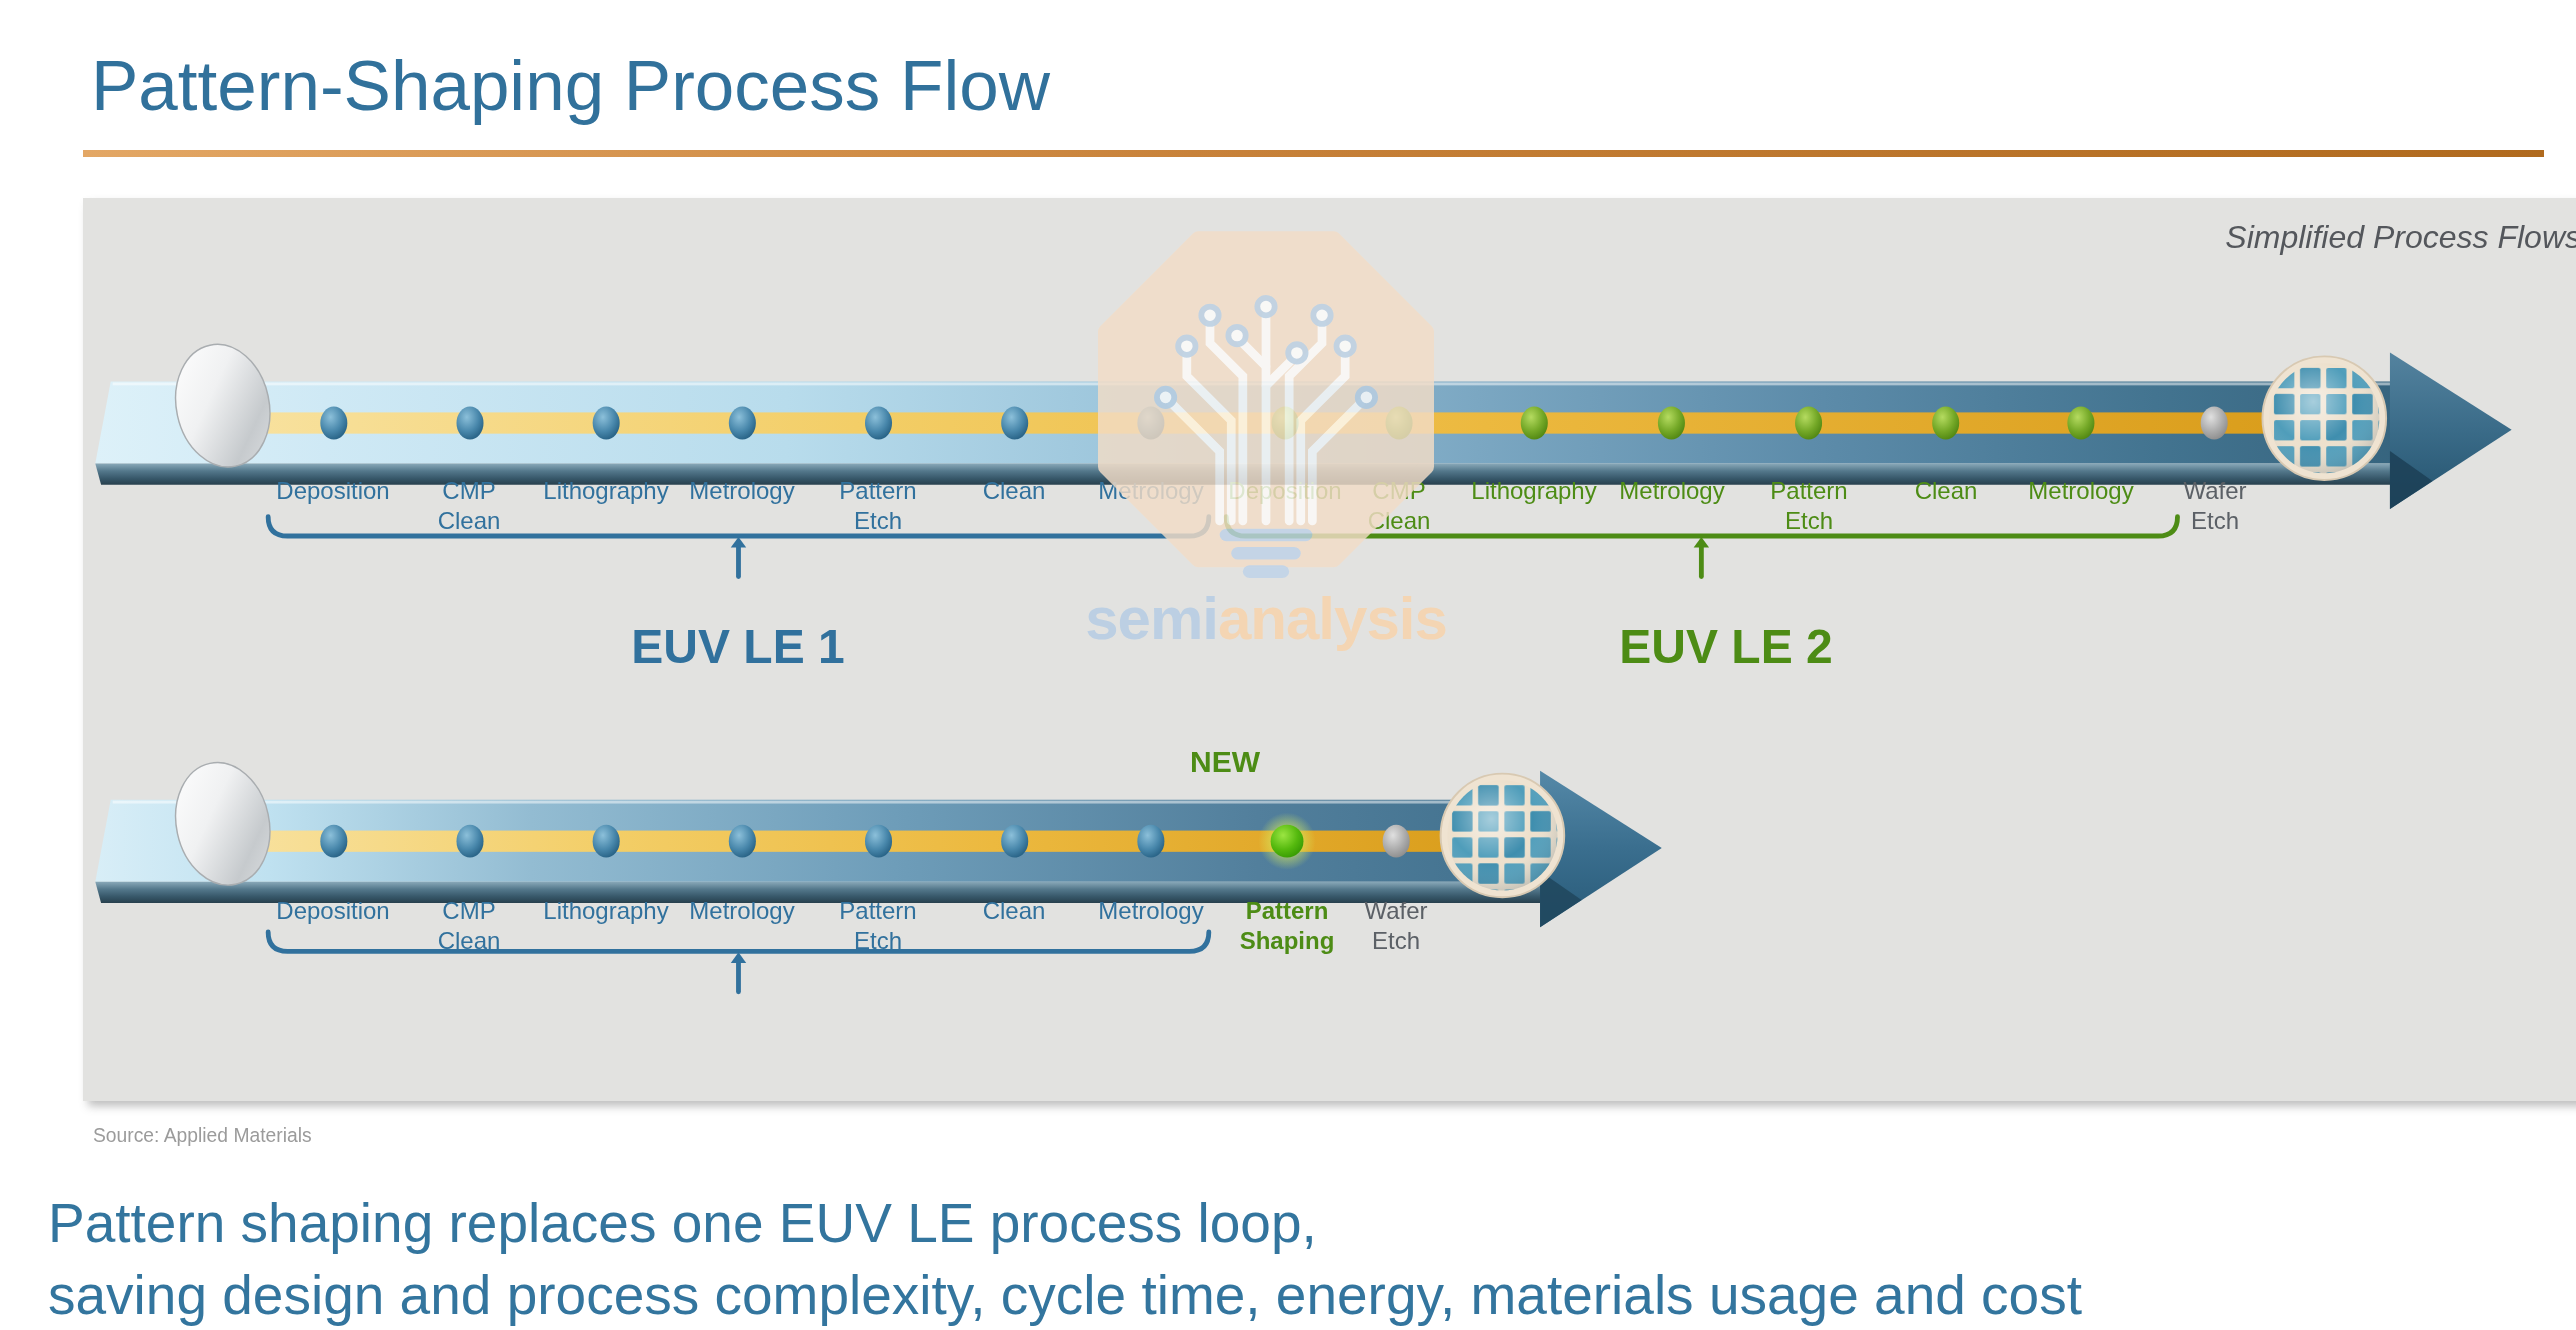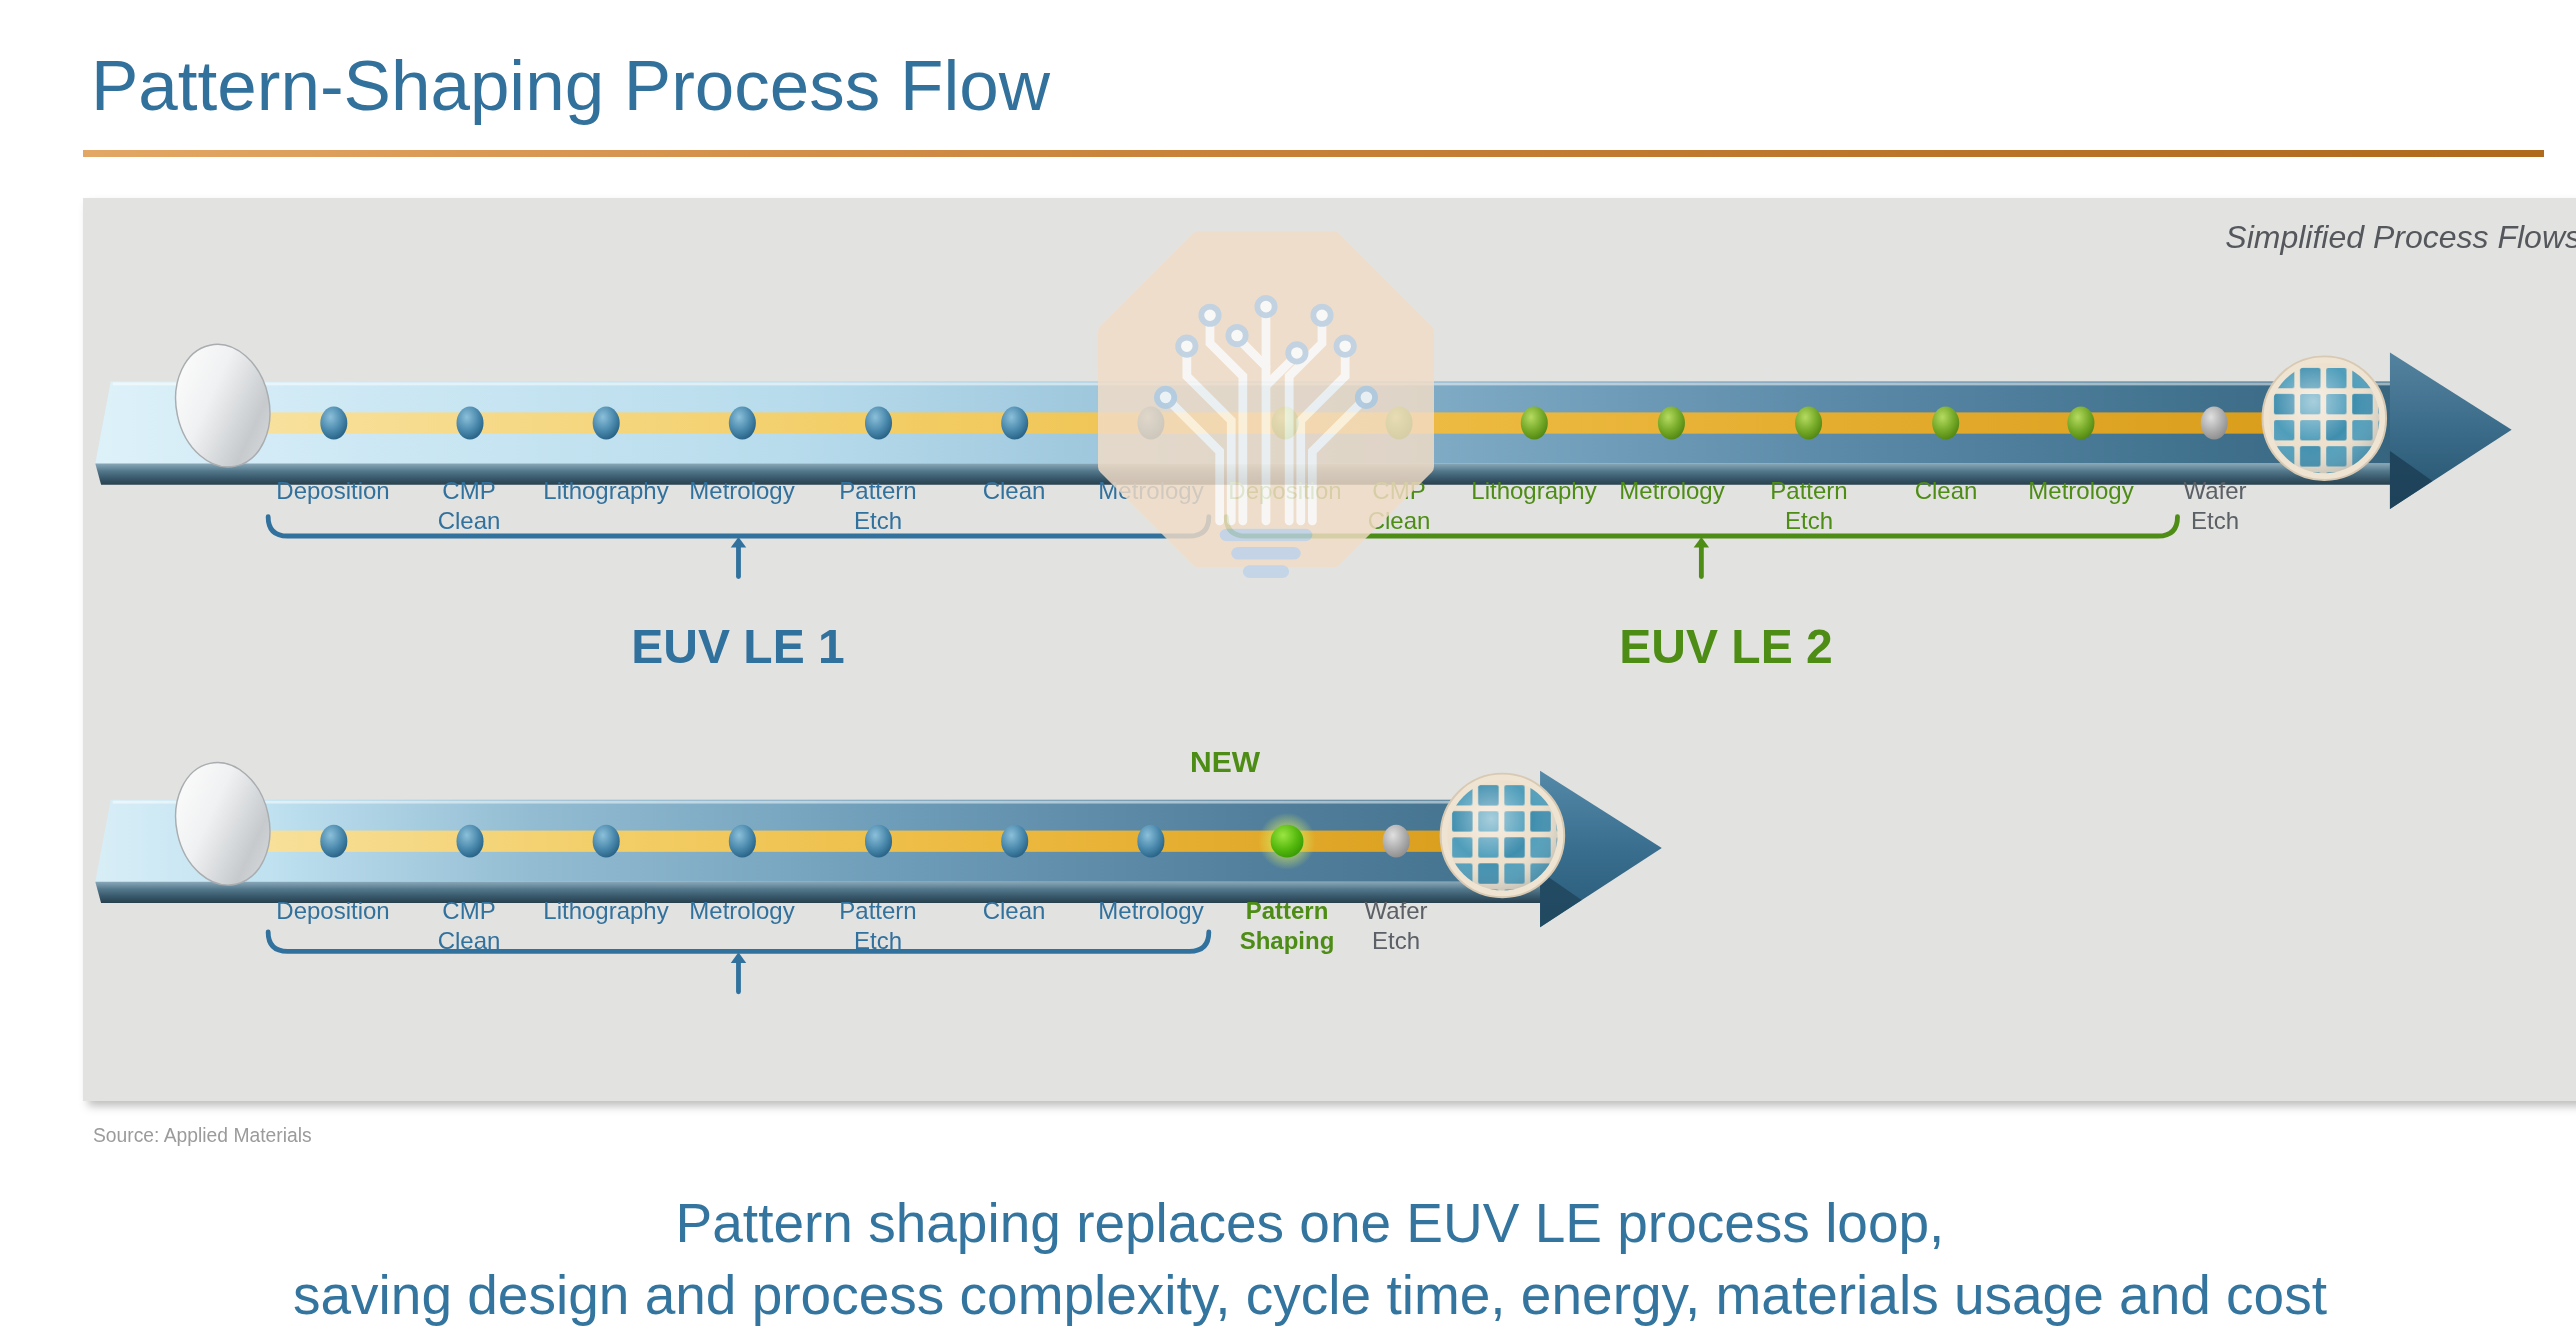--- a/index.html
+++ b/index.html
@@ -28,21 +28,21 @@
              font-weight:700;font-size:30px;color:var(--step-green,#4D8C15);z-index:2;}
   .brace path{fill:none;stroke-width:5px;stroke-linecap:round;}
   .brace-blue path{stroke:var(--step-blue,#2E749F);} .brace-blue polygon{fill:var(--step-blue,#2E749F);}
   .brace-green path{stroke:var(--step-green,#4D8C15);} .brace-green polygon{fill:var(--step-green,#4D8C15);}
   .watermark{position:absolute;left:1005px;top:33px;width:356px;z-index:3;
              display:flex;flex-direction:column;align-items:center;pointer-events:none;}
   .watermark svg{width:336px;height:352px;opacity:.82;}
   .brand{margin-top:5.8px;font-size:60px;font-weight:700;letter-spacing:-1px;line-height:1;opacity:.95;}
   .brand .semi{color:#BACFE4;} .brand .analysis{color:#F5D5B1;}
   .source{position:absolute;left:93px;top:1125px;font-size:19.3px;color:var(--source-gray,#9B9B9B);}
-  .footer{position:absolute;left:0;top:1187px;width:2572px;text-align:center;box-sizing:border-box;
+  .footer{position:absolute;left:0;top:1187px;width:2572px;text-align:left;box-sizing:border-box;
           padding-left:48px;color:var(--footer-blue,#33759E);font-size:55px;line-height:72px;}
 </style>
 </head>
 <body>
 
 <div class="slide">
 
   <h1 class="title">Pattern-Shaping Process Flow</h1>
   <div class="rule"></div>
 
@@ -309,20 +309,21 @@
           <circle cx="278" cy="172" r="9"></circle>
             <circle cx="144" cy="108" r="9"></circle>
           <circle cx="206" cy="126" r="9"></circle>
         </g>
         <g fill="#BCD2EA" opacity=".95">
           <rect x="126" y="308" width="96" height="13" rx="7"></rect>
           <rect x="138" y="327" width="72" height="13" rx="7"></rect>
           <rect x="150" y="346" width="48" height="13" rx="7"></rect>
         </g>
       </svg>
+      <div class="brand"><span class="semi">semi</span><span class="analysis">analysis</span></div>
     </div>
 
     <div class="new-badge">NEW</div>
 
     <div class="step-label f2 c-blue" style="left:250px">
         <span>Deposition</span>
         <span></span>
       </div>
     <div class="step-label f2 c-blue" style="left:386px">
         <span>CMP</span>

